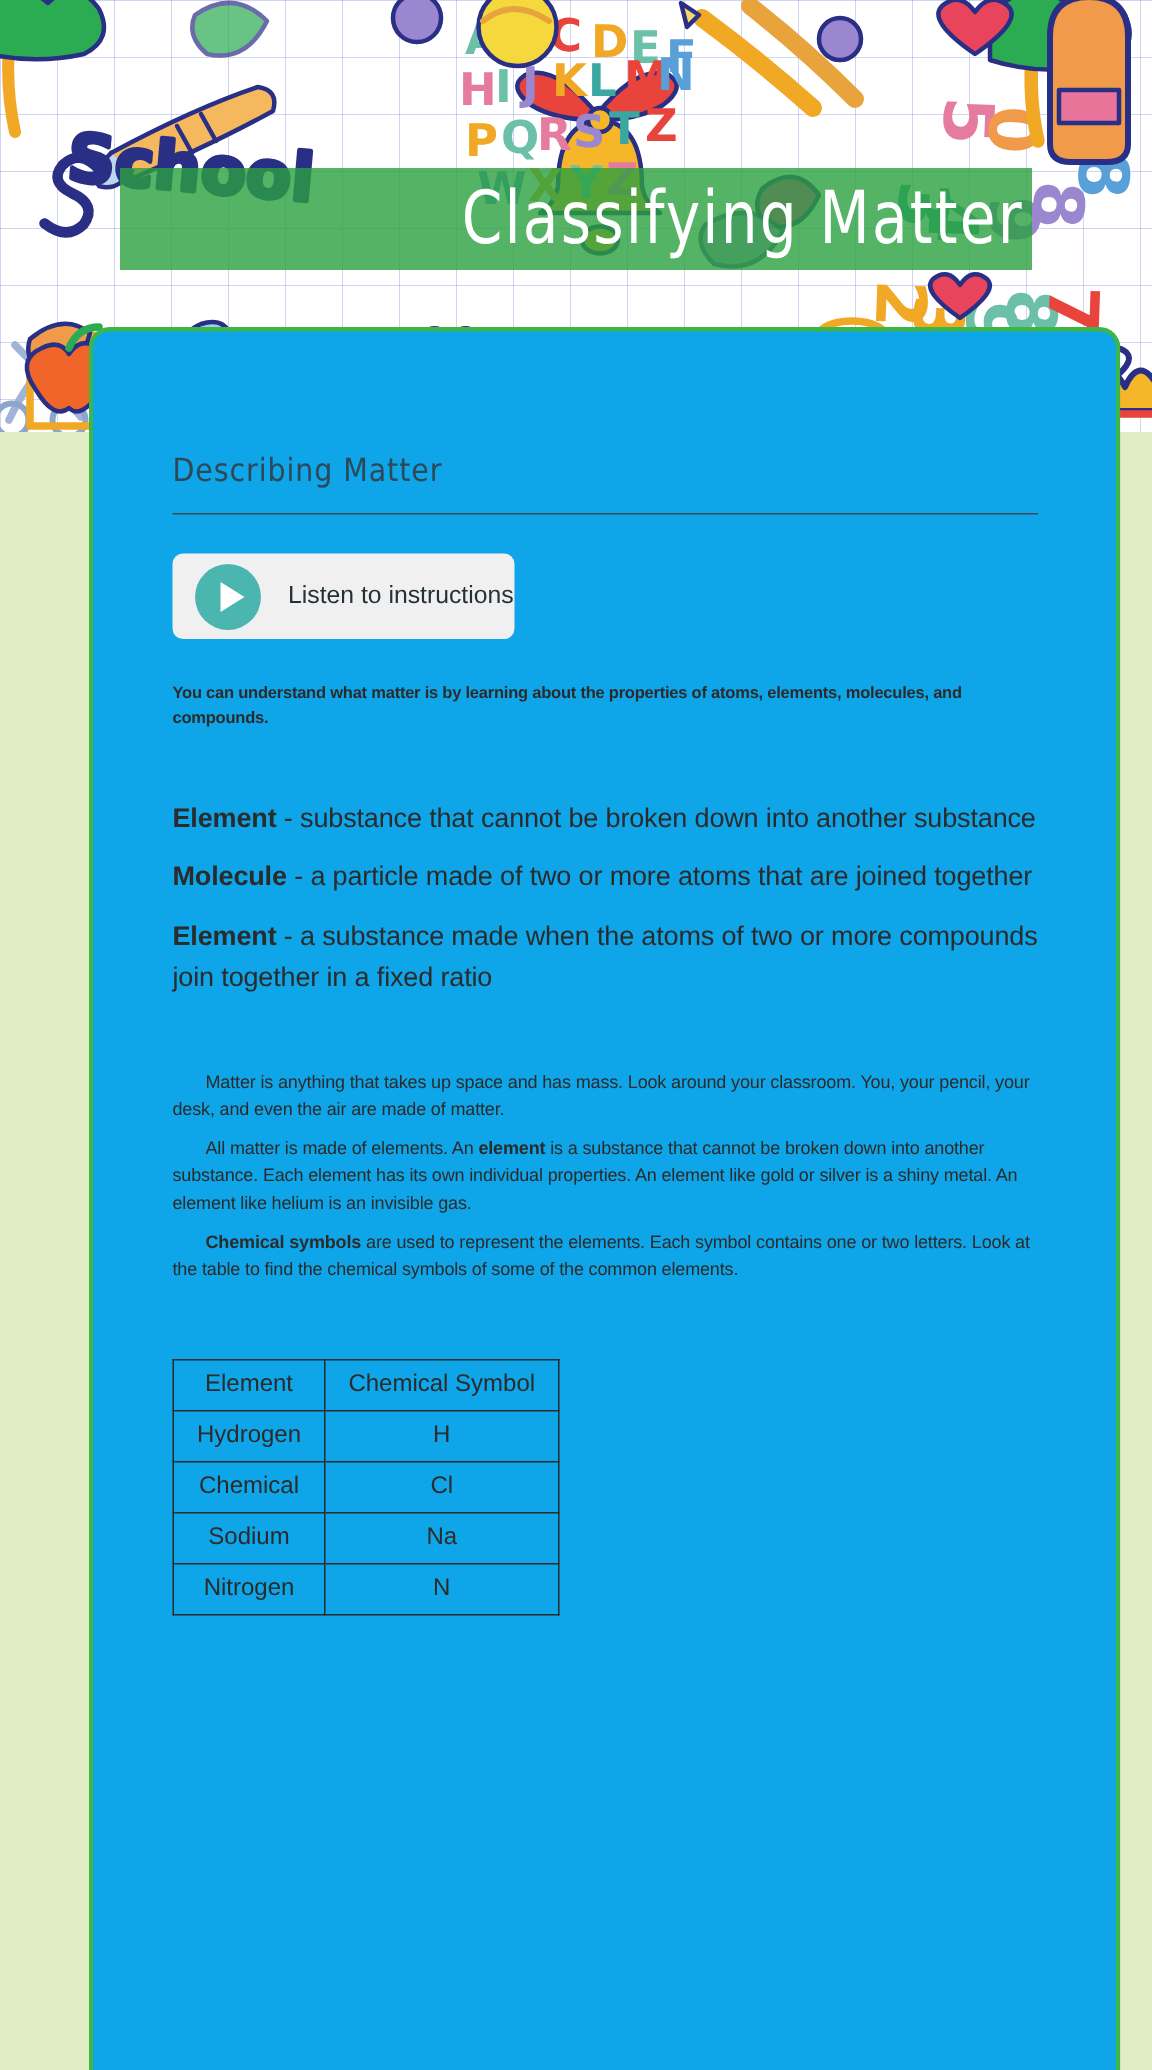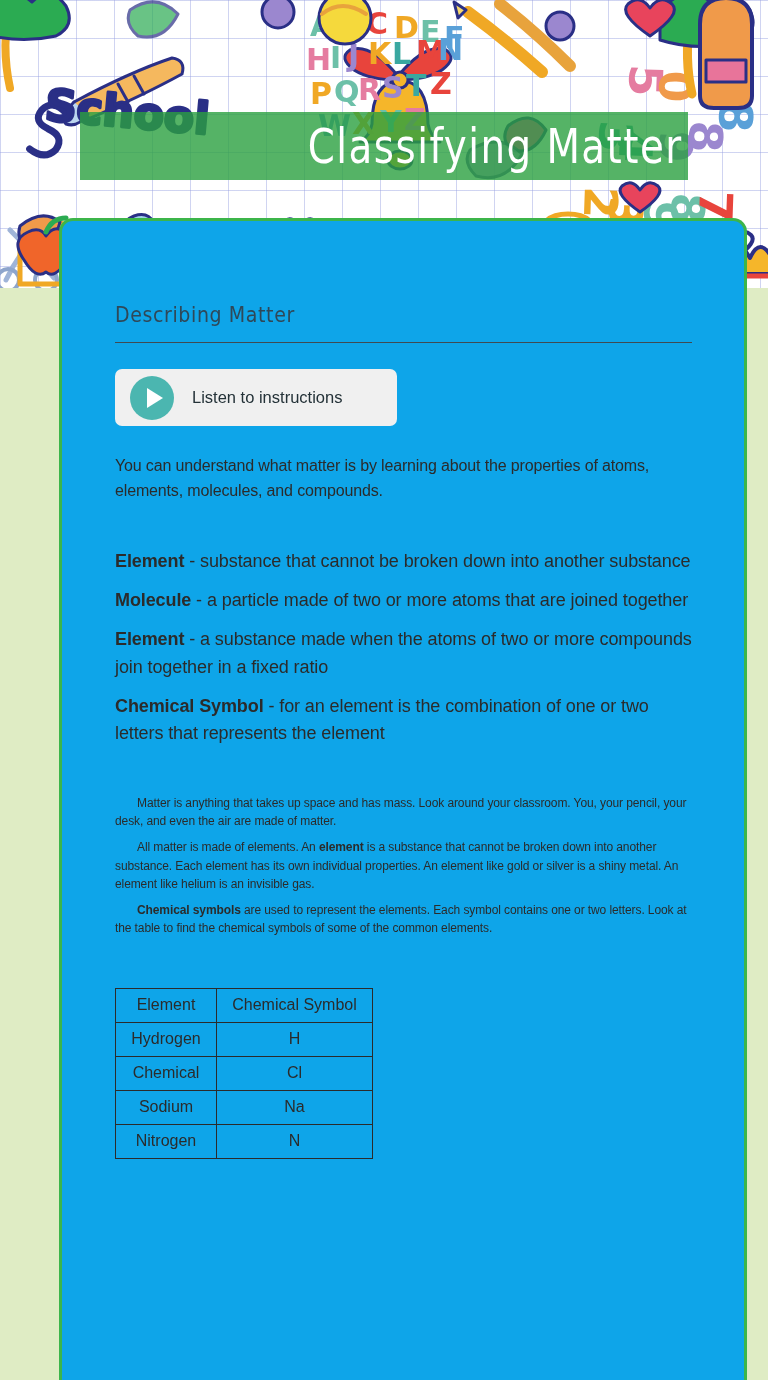--- a/index.html
+++ b/index.html
@@ -94,21 +94,21 @@
   }
   #heading-rule {
     border-bottom: 1.5px solid #404a52;
     margin-top: 11px;
     width: 100%;
   }
 
   
   #listen-button {
     margin-top: 26px;
-    width: 282px;
+    width: 228px;
     height: 57px;
     background: #f0f0f0;
     border-radius: 7px;
     display: flex;
     align-items: center;
     padding-left: 15px;
     cursor: pointer;
   }
   #play-circle {
     width: 44px; height: 44px;
@@ -128,22 +128,22 @@
   }
   #listen-label {
     margin-left: 18px;
     font-size: 16.5px;
     color: #243238;
   }
 
   
   .lead-bold {
     margin-top: 28px;
-    font-size: 16px;
-    font-weight: normal;
+    font-size: 11px;
+    font-weight: bold;
     color: #2b2b2b;
     line-height: 1.55;
     letter-spacing: -0.15px;
   }
 
   #definitions { margin-top: 44px; }
   .definition {
     font-size: 18px;
     color: #2b2b2b;
     line-height: 1.52;
@@ -324,21 +324,20 @@
       </span>
       <span id="listen-label">Listen to instructions</span>
     </div>
 
     <p class="lead-bold">You can understand what matter is by learning about the properties of atoms, elements, molecules, and compounds.</p>
 
     <div id="definitions">
         <p class="definition"><span class="term">Element</span> -  <span>substance that cannot be broken down into another substance</span></p>
         <p class="definition"><span class="term">Molecule</span> - <span>a particle made of two or more atoms that are joined together</span></p>
         <p class="definition"><span class="term">Element</span> - <span>a substance made when the atoms of two or more compounds join together in a fixed ratio</span></p>
-        <p class="definition"><span class="term">Chemical Symbol</span> - <span>for an element is the combination of one or two letters that represents the element</span></p>
       </div>
 
     <div id="paragraphs">
         <p class="para"><span>Matter is anything that takes up space and has mass. Look around your classroom. You, your pencil, your desk, and even the air are made of matter.</span></p>
         <p class="para"><span>All matter is made of elements. An </span><b>element</b><span> is a substance that cannot be broken down into another substance. Each element has its own individual properties. An element like gold or silver is a shiny metal. An element like helium is an invisible gas.</span></p>
         <p class="para"><b>Chemical symbols</b><span> are used to represent the elements. Each symbol contains one or two letters. Look at the table to find the chemical symbols of some of the common elements.</span></p>
       </div>
 
     <table id="element-table">
       <tbody>

